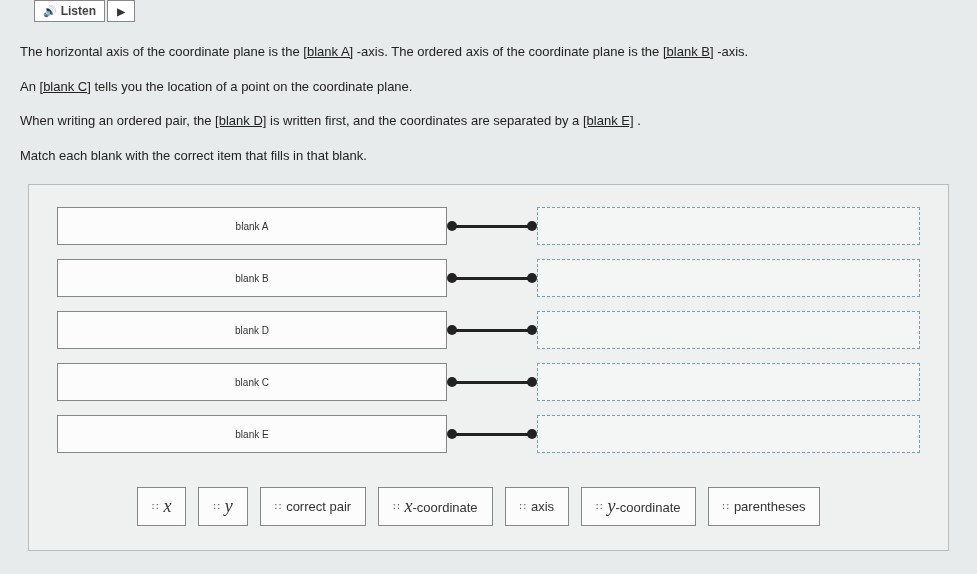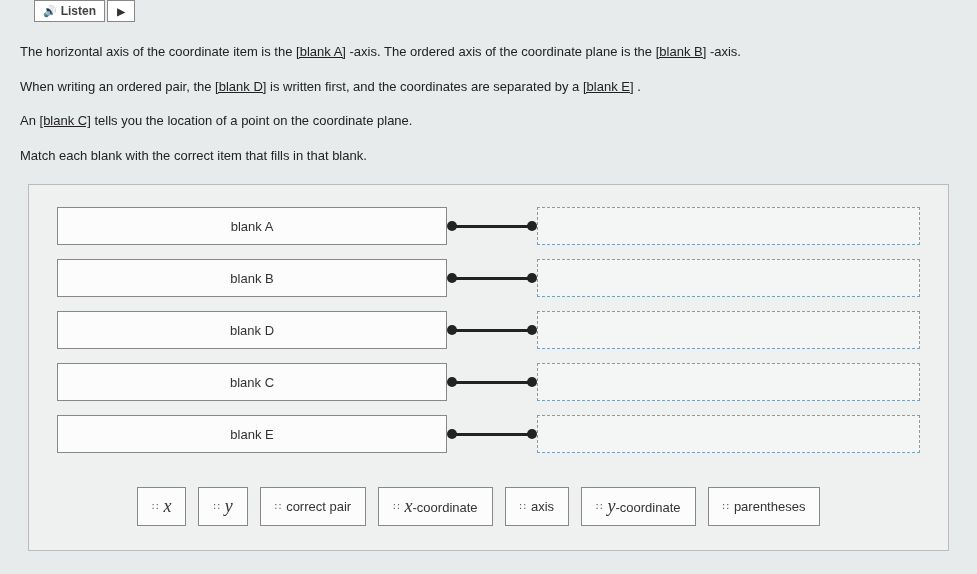--- a/index.html
+++ b/index.html
@@ -50,21 +50,21 @@
     .rows { display: flex; flex-direction: column; gap: 14px; }
     .row { display: flex; align-items: center; }
     .source-box {
       border: 1px solid #888;
       background: #fcfcfc;
       width: 390px;
       height: 38px;
       display: flex;
       align-items: center;
       justify-content: center;
-      font-size: 13px;
+      font-size: 10px;
       color: #333;
     }
     .connector {
       width: 90px;
       height: 4px;
       position: relative;
       display: flex;
       align-items: center;
     }
     .connector .line {
@@ -127,28 +127,28 @@
     <span class="speaker-icon">🔊</span>
     <span>Listen</span>
   </button>
   <button class="play-btn">
     <span class="tri">▶</span>
   </button>
 </div>
 
 <div class="question-text">
   <p>
-    <span>The horizontal axis of the coordinate item is the </span><span class="blank-ref">[blank A]</span><span> -axis. The ordered axis of the coordinate plane is the </span><span class="blank-ref">[blank B]</span><span> -axis.</span>
+    <span>The horizontal axis of the coordinate plane is the </span><span class="blank-ref">[blank A]</span><span> -axis. The ordered axis of the coordinate plane is the </span><span class="blank-ref">[blank B]</span><span> -axis.</span>
+  </p>
+  <p>
+    <span>An </span><span class="blank-ref">[blank C]</span><span> tells you the location of a point on the coordinate plane.</span>
   </p>
   <p>
     <span>When writing an ordered pair, the </span><span class="blank-ref">[blank D]</span><span> is written first, and the coordinates are separated by a </span><span class="blank-ref">[blank E]</span><span> .</span>
   </p>
-  <p>
-    <span>An </span><span class="blank-ref">[blank C]</span><span> tells you the location of a point on the coordinate plane.</span>
-  </p>
   <p>Match each blank with the correct item that fills in that blank.</p>
 </div>
 
 <div class="matching-area">
   <div class="rows">
 
     <div class="row">
       <div class="source-box">
           <span>blank A</span>
         </div>

